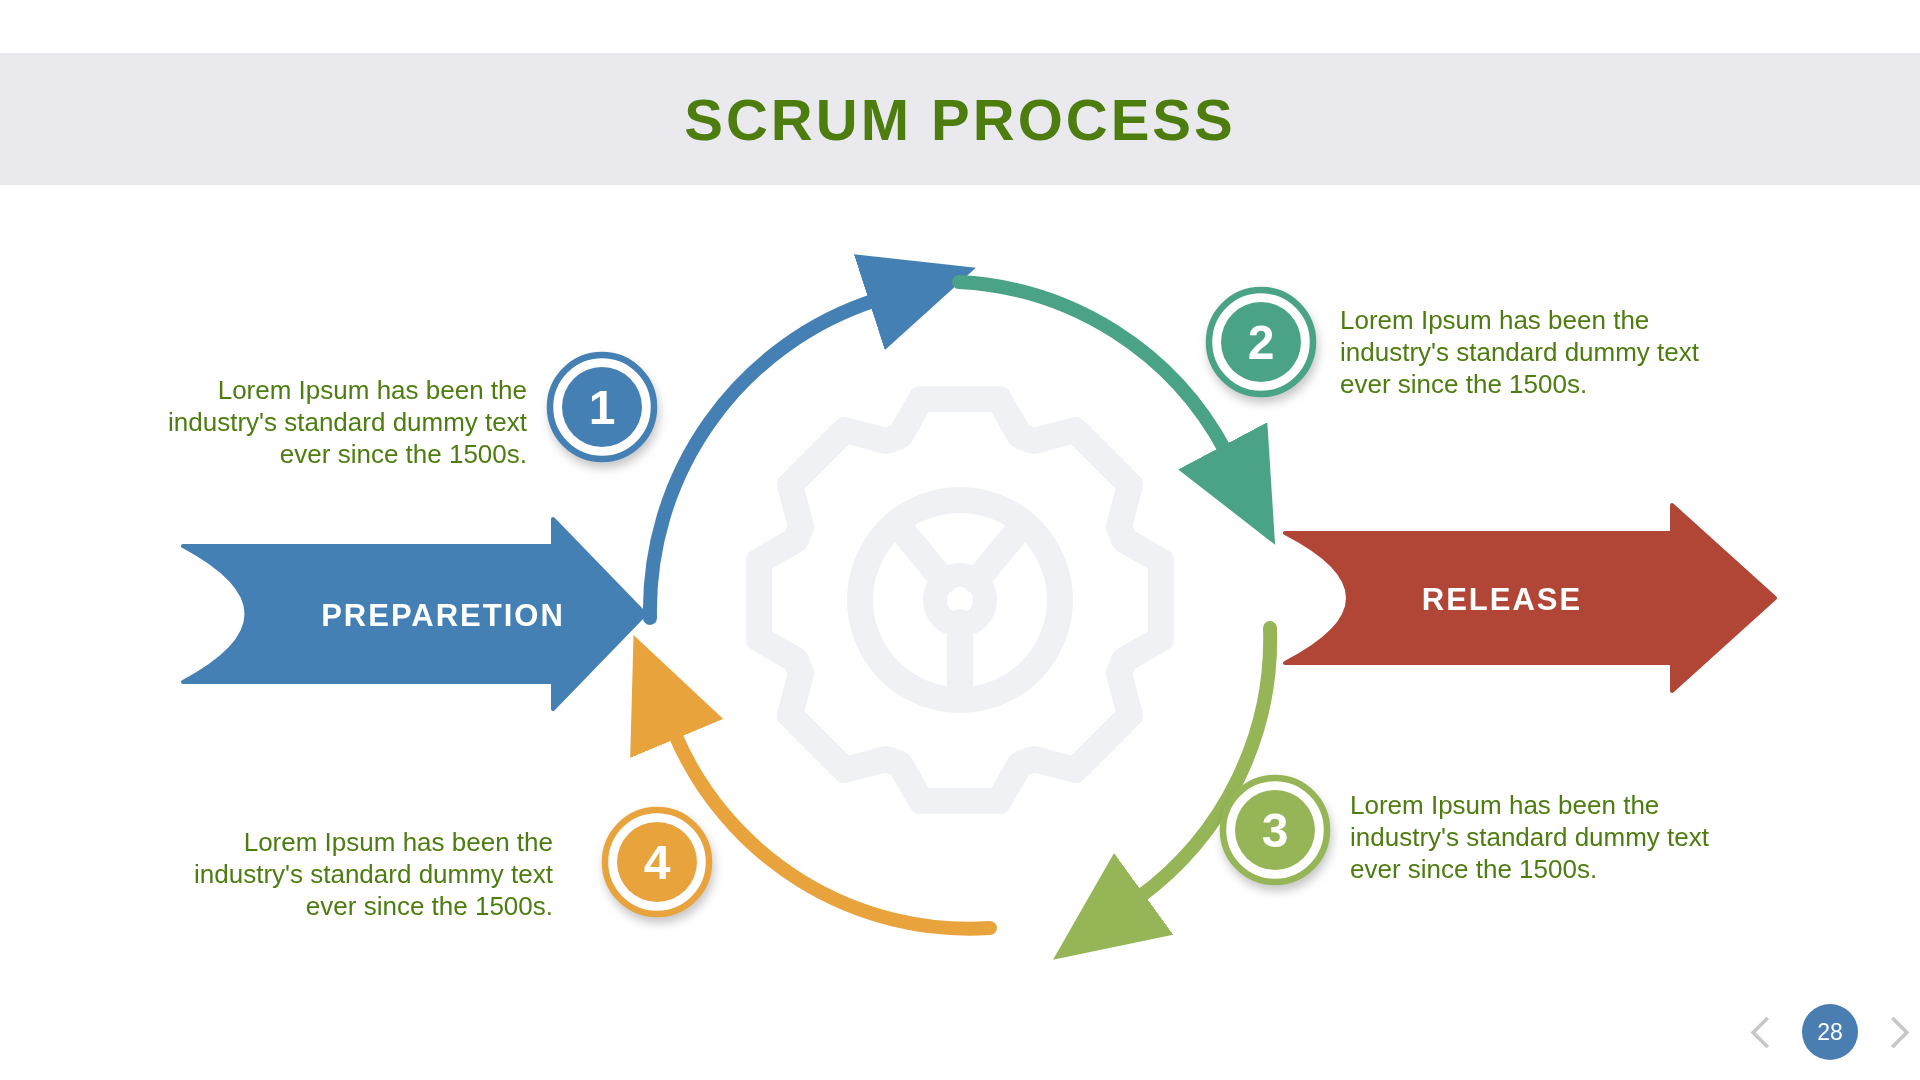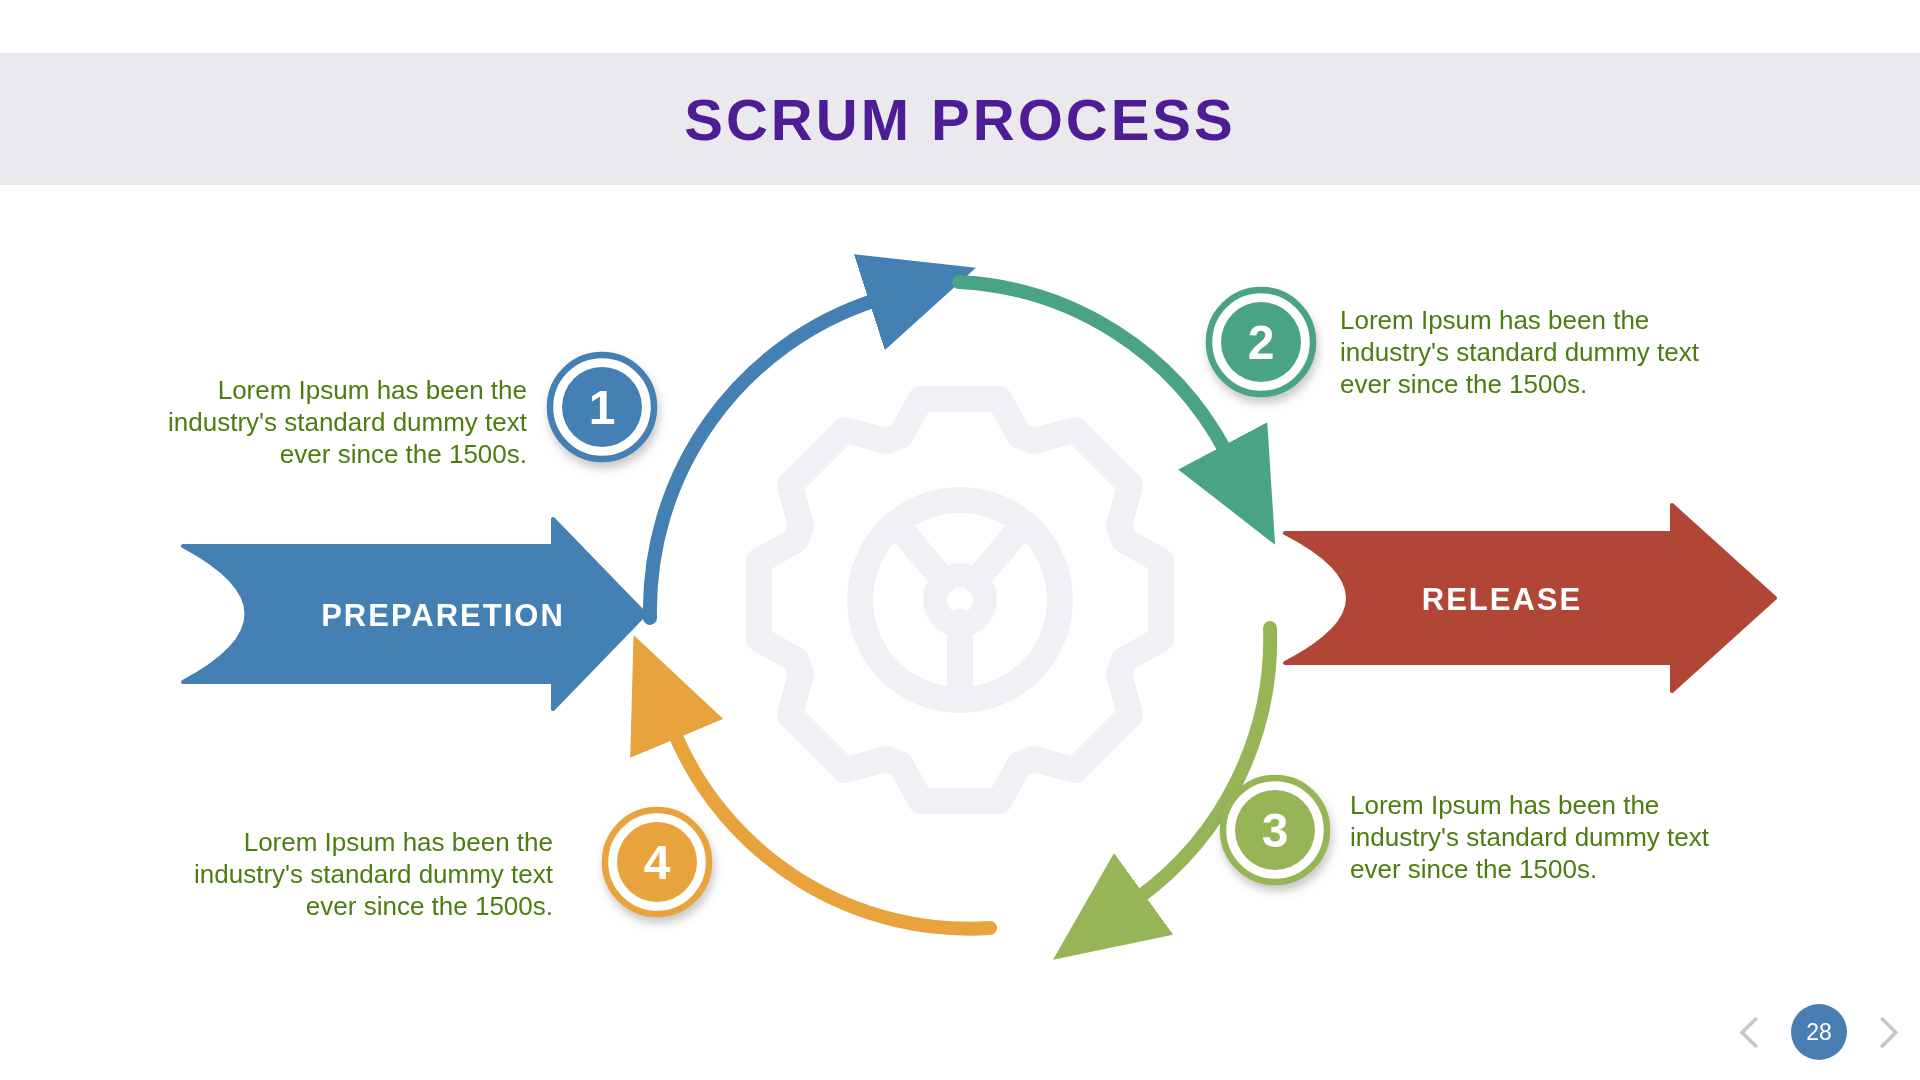--- a/index.html
+++ b/index.html
@@ -1,30 +1,30 @@
 <!DOCTYPE html>
 <html><head>
 <meta charset="utf-8">
 <style>
   html,body{margin:0;padding:0;background:#fff;}
   .slide{position:relative;width:1920px;height:1080px;background:#ffffff;overflow:hidden;
          font-family:"Liberation Sans",sans-serif;}
   .topstrip{position:absolute;left:0;top:0;width:1920px;height:53px;background:#ffffff;}
   .header{position:absolute;left:0;top:53px;width:1920px;height:132px;background:#eaeaee;
           display:flex;align-items:center;justify-content:center;}
-  .header h1{margin:3px;font-size:58px;font-weight:700;letter-spacing:3px;color:#4c1d95;}
+  .header h1{margin:3px;font-size:58px;font-weight:700;letter-spacing:3px;color:#4d7c0f;}
   .diagram{position:absolute;left:0;top:0;width:1920px;height:1080px;}
   .badge{filter:drop-shadow(2px 6px 5px rgba(70,70,70,0.30));}
   .num{font-family:"Liberation Sans",sans-serif;font-size:48px;font-weight:700;fill:#ffffff;text-anchor:middle;}
   .arrow-label{font-family:"Liberation Sans",sans-serif;font-size:31px;font-weight:700;fill:#ffffff;
                text-anchor:middle;letter-spacing:2px;}
   .desc{position:absolute;font-size:26px;line-height:32px;color:#4d7c0f;}
   .desc.right{text-align:right;}
   .desc.left{text-align:left;}
-  .pager{position:absolute;right:26px;top:1004px;height:56px;display:flex;align-items:center;gap:24px;}
+  .pager{position:absolute;right:15px;top:1004px;height:56px;display:flex;align-items:center;gap:24px;}
   .chev{display:inline-block;width:19px;height:19px;border-left:4px solid #c7c7cb;border-bottom:4px solid #c7c7cb;
         border-radius:1px;cursor:pointer;}
   .chev.left{transform:rotate(45deg);}
   .chev.right{transform:rotate(-135deg);}
   .page-badge{width:56px;height:56px;border-radius:50%;background:#4a7eb2;color:#ffffff;
               display:flex;align-items:center;justify-content:center;font-size:23px;}
 </style>
 </head>
 <body>
 

